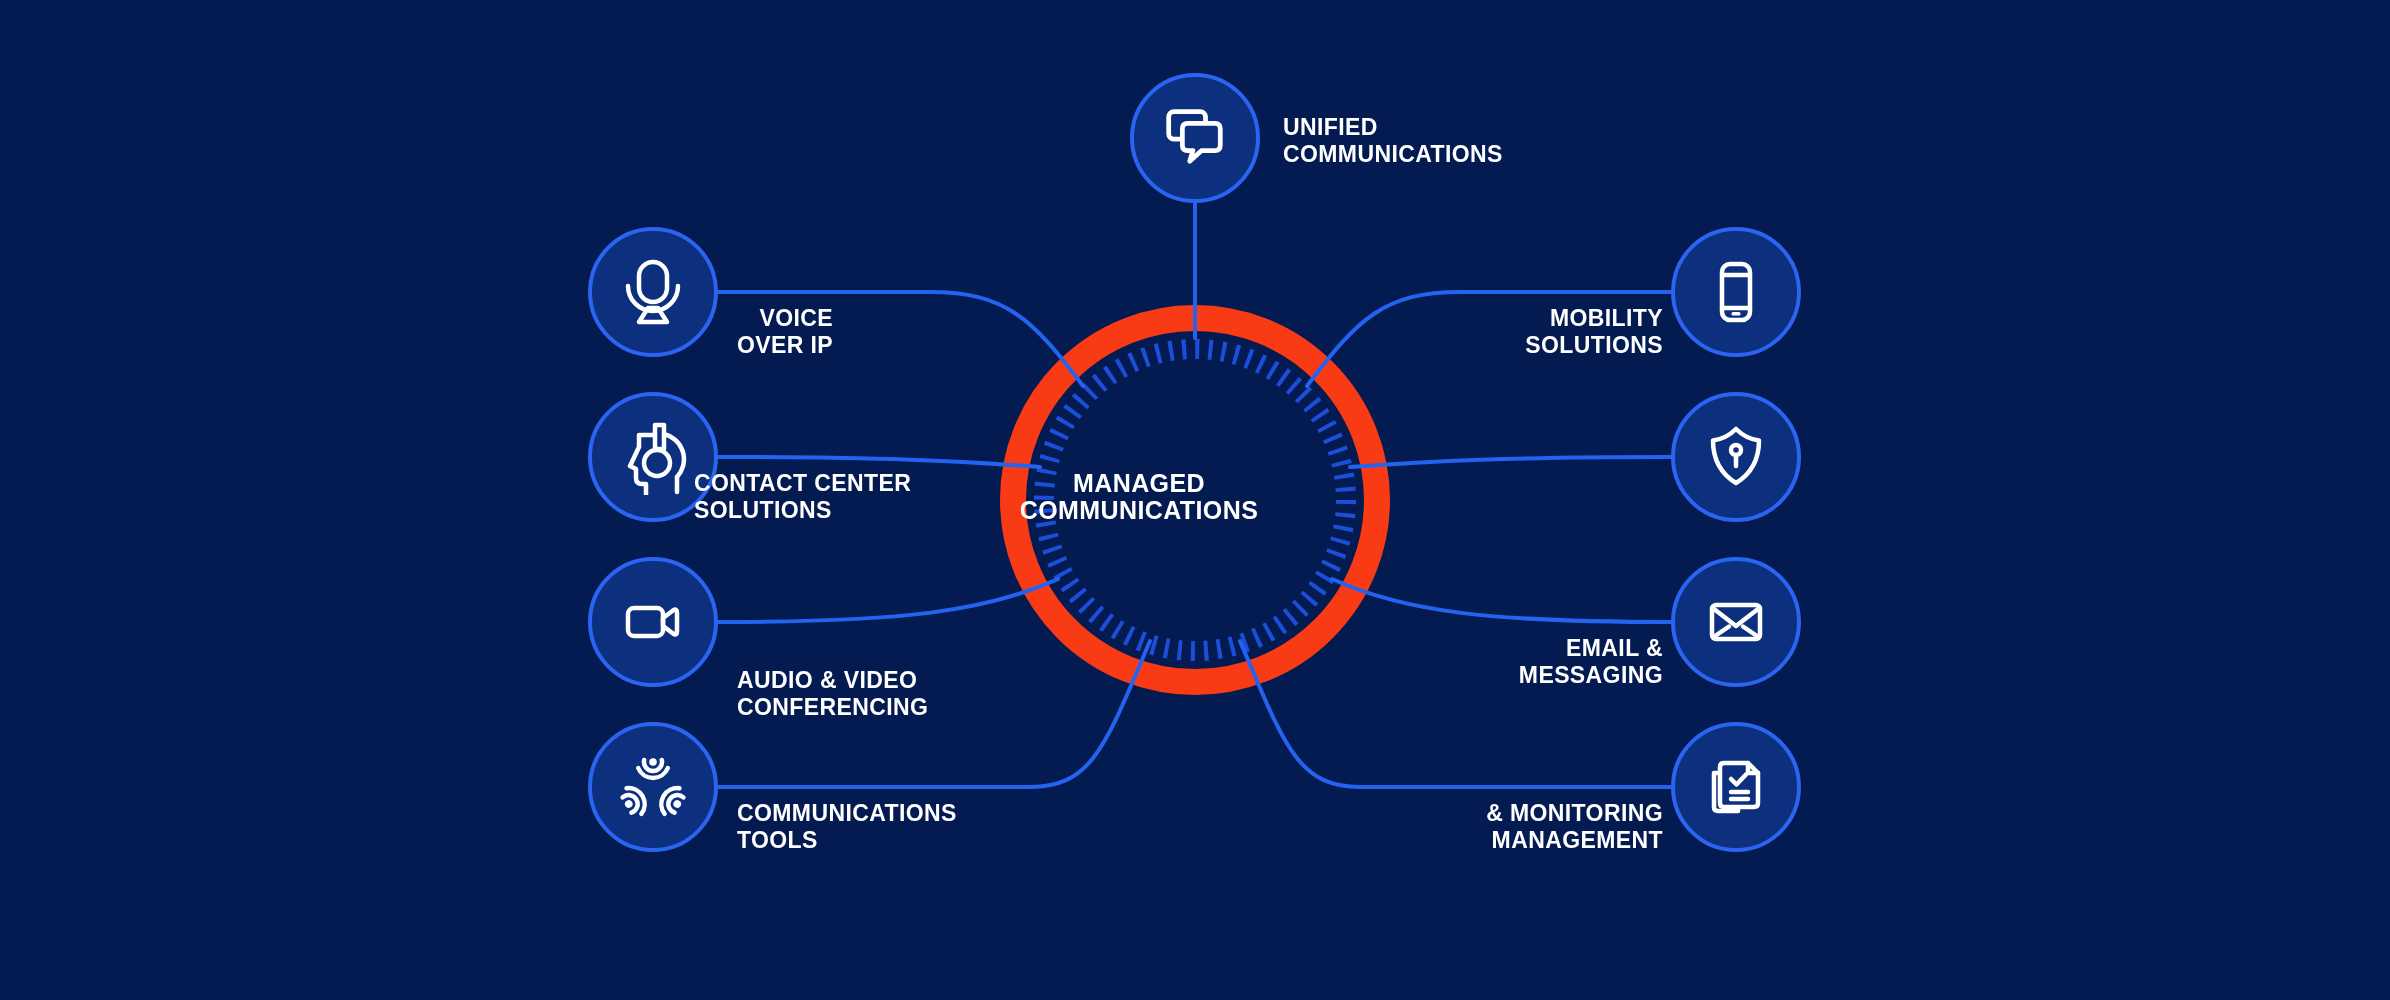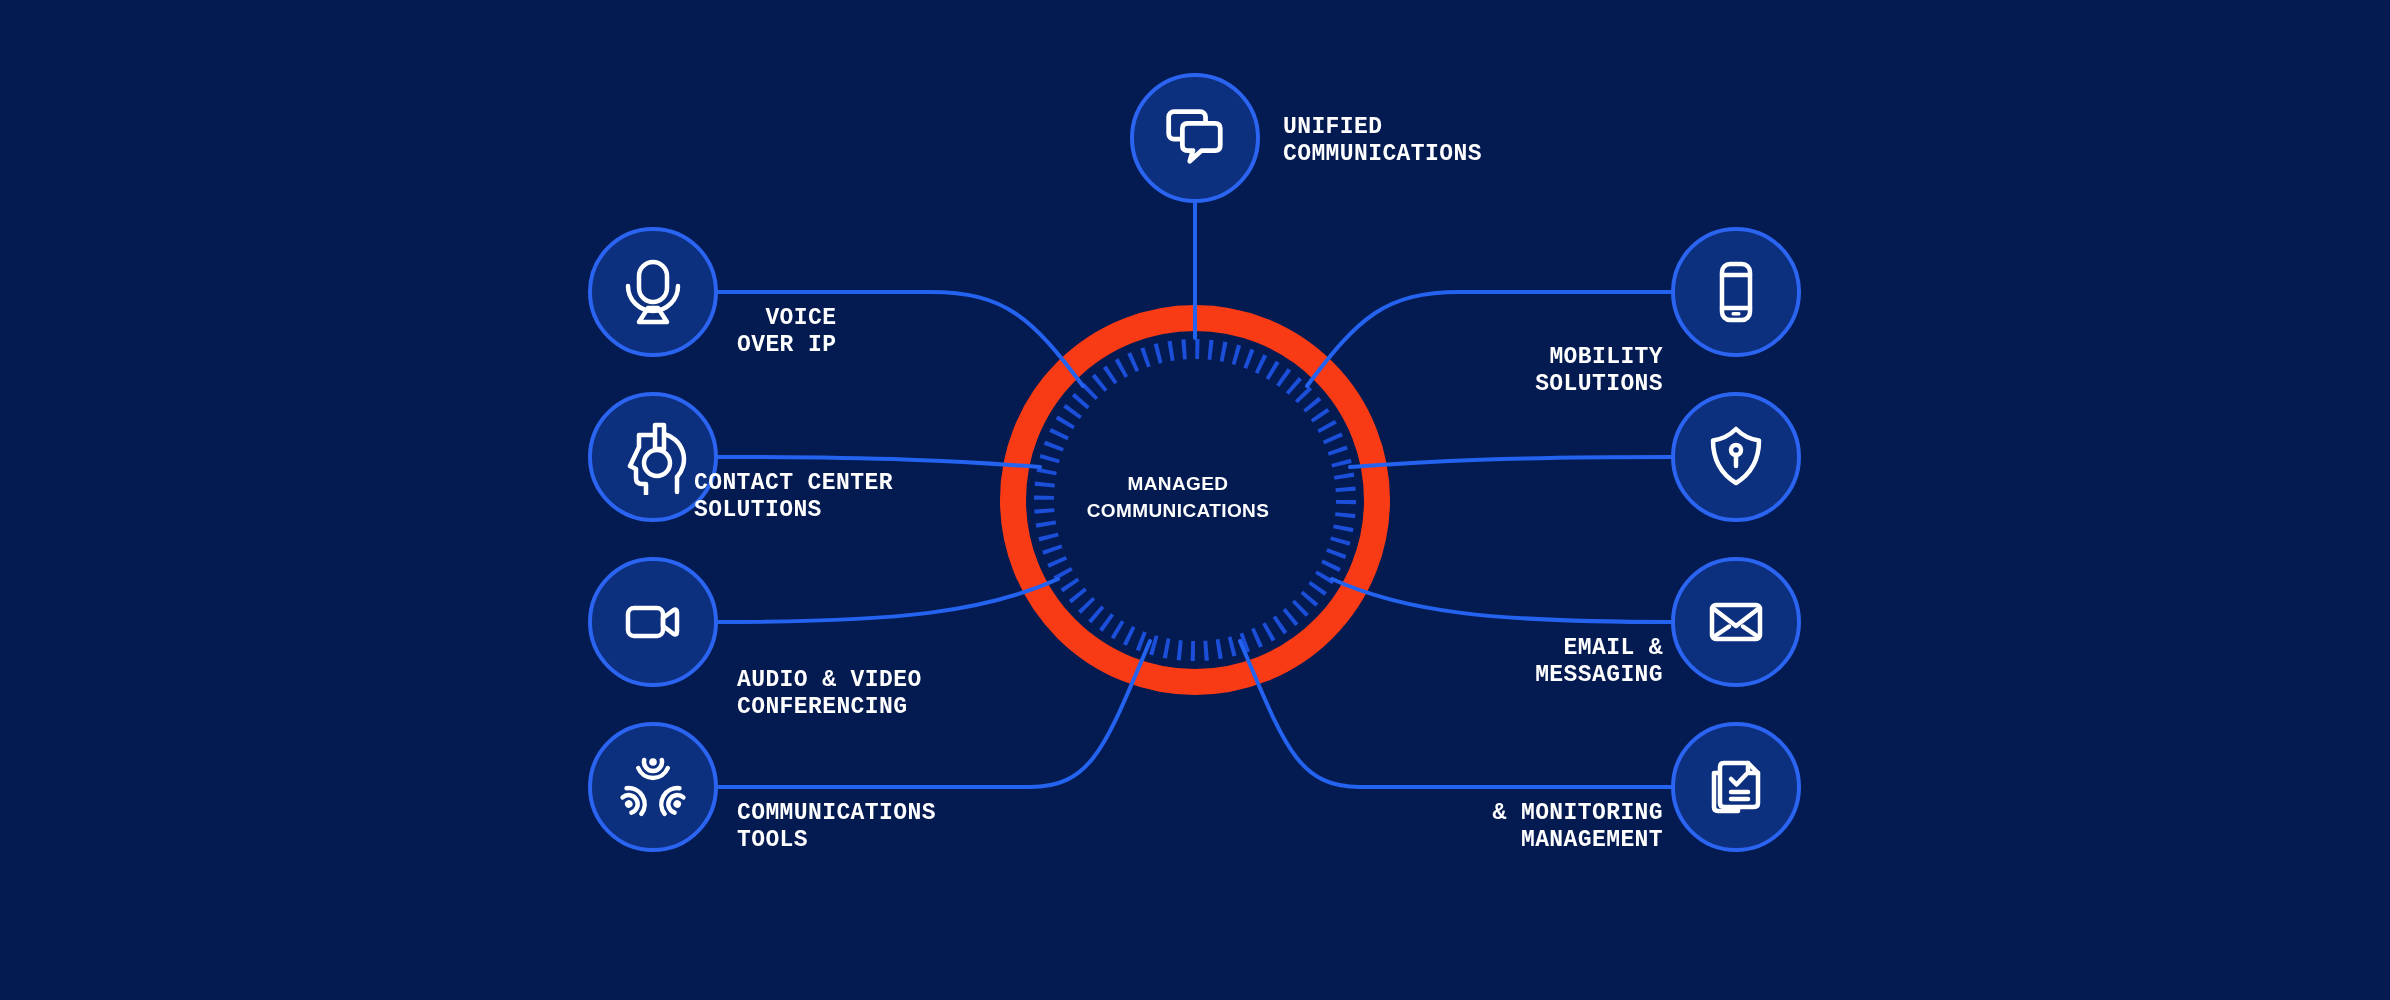--- a/index.html
+++ b/index.html
@@ -17,24 +17,24 @@
   .node svg{display:block;}
   .icon-stroke{fill:none;stroke:#ffffff;stroke-width:4.5;stroke-linecap:round;stroke-linejoin:round;}
   .icon-fillbg{fill:#0C2F7E;stroke:#ffffff;stroke-width:4.5;stroke-linecap:round;stroke-linejoin:round;}
   .icon-solid{fill:#ffffff;stroke:none;}
   .label{
     position:absolute;color:#ffffff;font-weight:bold;font-size:23px;
     line-height:27px;letter-spacing:0.4px;white-space:nowrap;
   }
   .label.left{text-align:left;}
   .label.right{width:400px;text-align:right;}
-  .label span{display:block;font-family:Liberation Mono, monospace;}
+  .label span{display:block;}
   .center-label{
-    position:absolute;left:978px;top:470px;width:400px;text-align:center;
-    color:#ffffff;font-weight:bold;font-size:19px;line-height:27px;
+    position:absolute;left:939px;top:470px;width:400px;text-align:center;
+    color:#ffffff;font-weight:bold;font-size:25px;line-height:27px;
     letter-spacing:0.4px;
   }
   .center-label span{display:block;}
 </style>
 </head>
 <body>
 
 <div id="stage">
 
   <svg class="lines" width="2390" height="1000" viewBox="0 0 2390 1000">
@@ -134,21 +134,21 @@
   </div>
 
   <div class="node" style="left:1671px;top:227px;">
     <svg width="76" height="76" viewBox="0 0 76 76">
       <rect x="24" y="10" width="28" height="56" rx="8" class="icon-stroke"></rect>
       <path d="M 24 21 H 52" class="icon-stroke"></path>
       <path d="M 24 54 H 52" class="icon-stroke"></path>
       <rect x="33.5" y="58" width="9" height="3.5" rx="1.5" class="icon-solid"></rect>
     </svg>
   </div>
-  <div class="label right" style="left:1263px;top:305px;margin-top:39px;">
+  <div class="label right" style="left:1263px;top:305px;">
     <span>MOBILITY</span>
     <span>SOLUTIONS</span>
   </div>
 
   <div class="node" style="left:1671px;top:392px;">
     <svg width="76" height="76" viewBox="0 0 76 76">
       <path d="M 38 10 C 45 17 54 20.5 61 21.5 C 61 38 56 53 38 64 C 20 53 15 38 15 21.5 C 22 20.5 31 17 38 10 Z" class="icon-stroke"></path>
       <circle cx="38" cy="31" r="5" class="icon-stroke"></circle>
       <path d="M 38 36 V 47" class="icon-stroke"></path>
     </svg>

